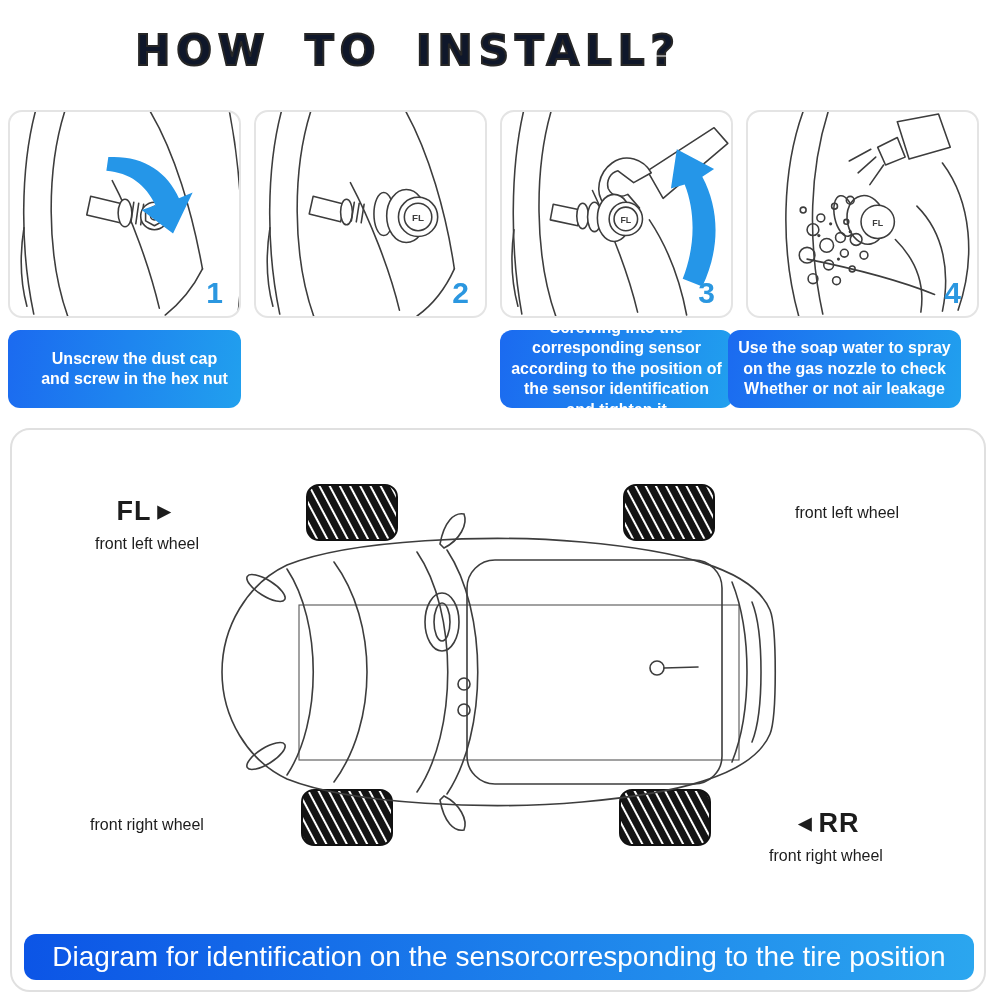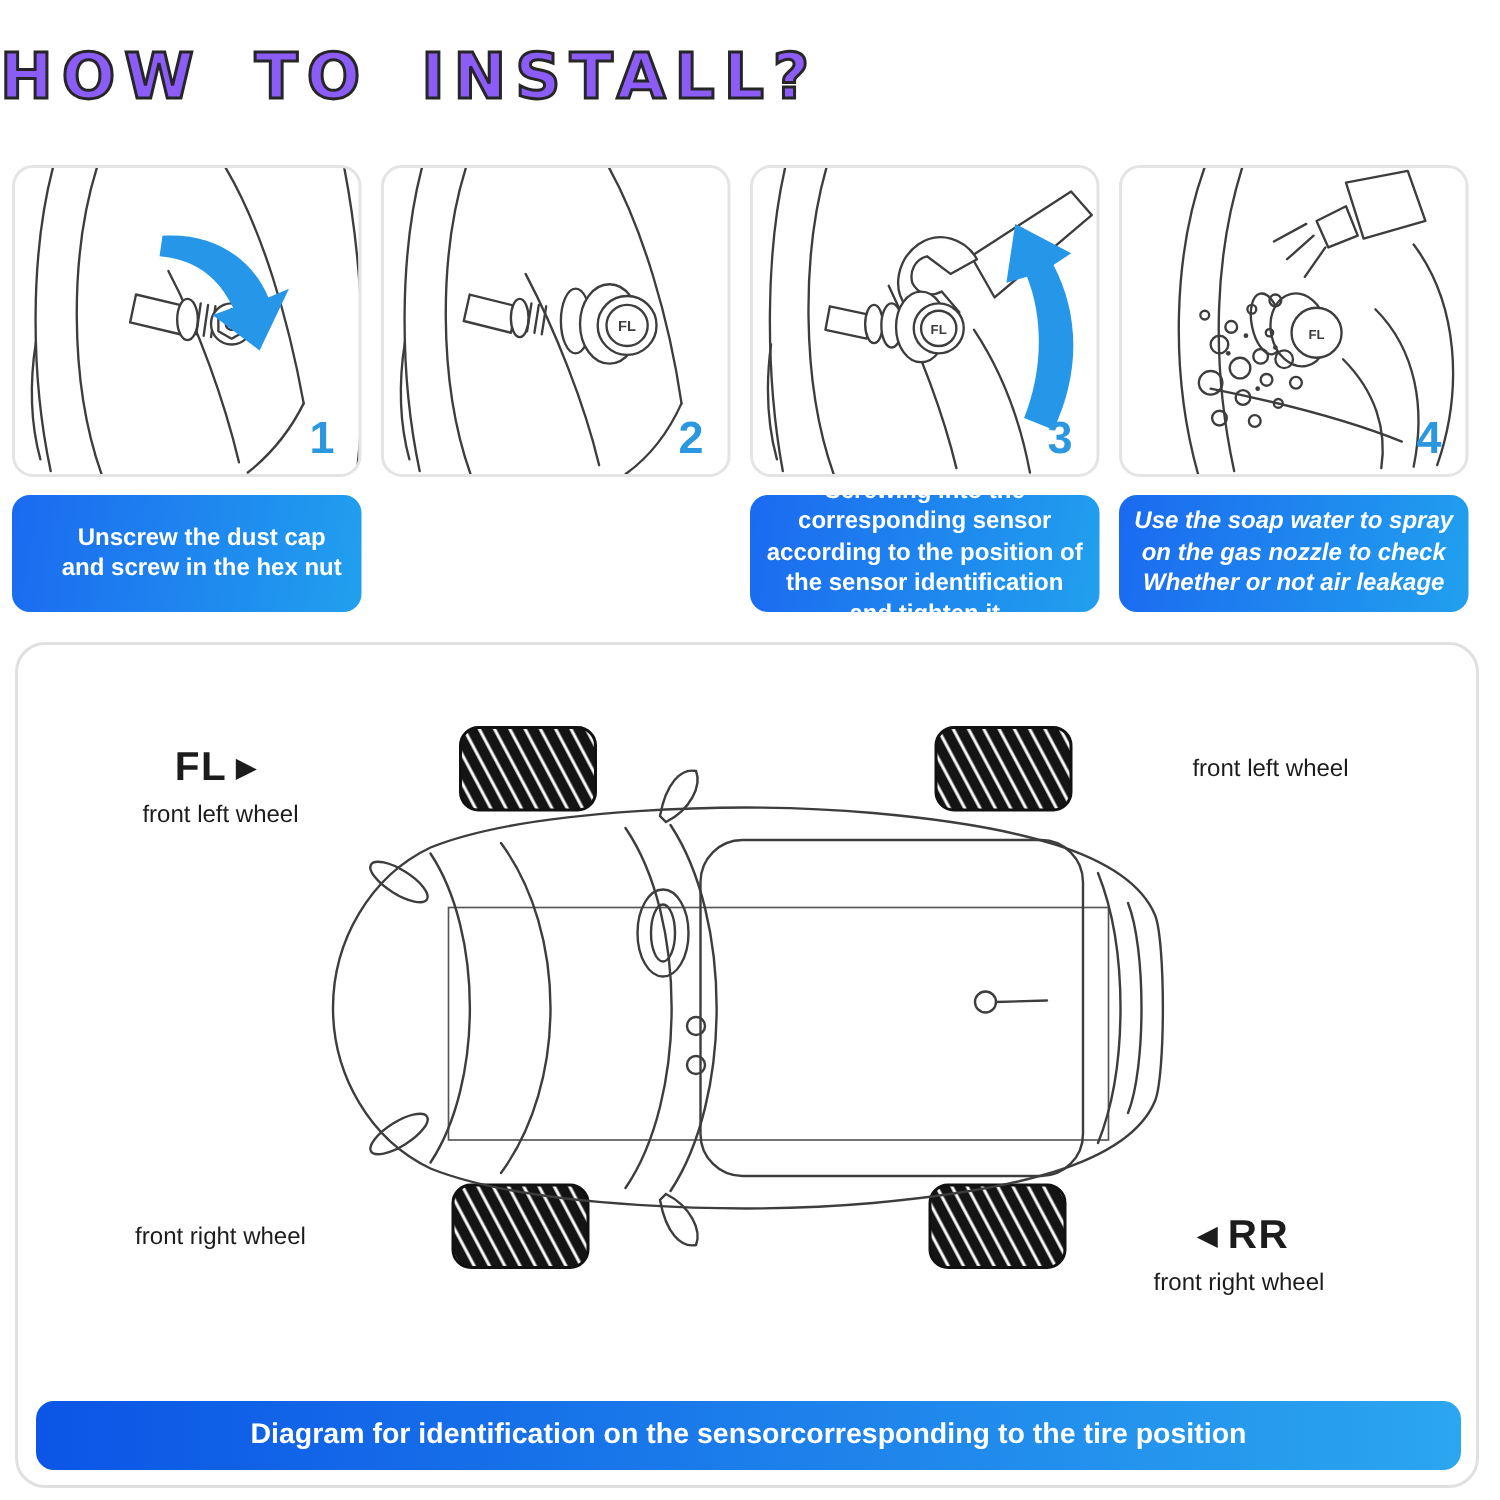--- a/index.html
+++ b/index.html
@@ -1,23 +1,23 @@
 <!DOCTYPE html>
 <html><head>
 <meta charset="utf-8">
 <style>
   * { margin:0; padding:0; box-sizing:border-box; }
   html,body { background:#fff; }
   body { font-family:"Liberation Sans", sans-serif; }
   .page { position:relative; width:1000px; height:1000px; background:#fff; overflow:hidden; }
 
   .title {
-    position:absolute; left:0; top:26px; width:816px; text-align:left;
+    position:absolute; left:0; top:26px; width:816px; text-align:center;
     font-family:"DejaVu Sans", sans-serif; font-weight:900; font-size:42px;
-    letter-spacing:6px; word-spacing:14px; color:#8b5cf6;
+    letter-spacing:6px; word-spacing:14px; color:#0f172a;
     -webkit-text-stroke:2px #262626;
   }
 
   .step-panel {
     position:absolute; top:110px; width:233px; height:208px;
     border:2px solid #e4e4e4; border-radius:14px; background:#fff; overflow:hidden;
   }
   .step-panel svg { display:block; width:229px; height:204px; }
   .sp1 { left:8px; } .sp2 { left:254px; } .sp3 { left:500px; } .sp4 { left:746px; }
   .step-number {
@@ -25,42 +25,42 @@
     font-size:30px; font-weight:bold; color:#2b97e0;
   }
 
   .caption {
     position:absolute; top:330px; width:233px; height:78px;
     border-radius:12px; padding:6px 10px;
     display:flex; align-items:center; justify-content:center; text-align:center;
     background:linear-gradient(100deg, #1b6af0 0%, #21a0ee 100%);
     color:#ffffff; font-weight:bold; font-size:16px; line-height:1.28;
   }
-  .cp1 { left:8px;padding-left:30px; } .cp2 { left:254px; } .cp3 { left:500px; } .cp4 { left:746px;font-style:italic; }
+  .cp1 { left:8px;padding-left:30px; } .cp2 { left:254px; } .cp3 { left:500px; } .cp4 { left:728px; }
 
   .diagram-panel {
     position:absolute; left:10px; top:428px; width:976px; height:564px;
     border:2px solid #e0e0e0; border-radius:20px; background:#fff;padding-left:25px;
   }
   .wheel-label { position:absolute; width:230px; text-align:center; color:#1c1c1c; }
   .wl-fl { left:20px;  top:66px; }
   .wl-rl { left:720px; top:66px; }
   .wl-fr { left:20px;  top:378px; }
   .wl-rr { left:699px; top:378px; }
   .code-row { font-size:27px; font-weight:bold; letter-spacing:1px; }
   .arrow-glyph { font-size:17px; position:relative; top:-3px; padding:0 6px; }
   .sub-label { margin-top:8px; font-size:16px; font-weight:400; color:#1c1c1c; }
 
   .car-svg { position:absolute; left:180px; top:42px; }
 
   .banner {
     position:absolute; left:12px; top:504px; width:950px; height:46px;
     border-radius:12px; display:flex; align-items:center; justify-content:center;
     background:linear-gradient(90deg, #0c55e6 0%, #2ba6ef 100%);
-    color:#fff; font-weight:bold; font-size:19px;
+    color:#fff; font-weight:normal; font-size:28px;
   }
 
   .ln { stroke:#3d3d3d; stroke-width:1.6; fill:none; stroke-linecap:round; }
   .lnf { stroke:#3d3d3d; stroke-width:1.6; fill:#ffffff; stroke-linejoin:round; }
   .blue { fill:#2596e8; stroke:none; }
   .sensor-text { font-family:"Liberation Sans", sans-serif; font-weight:bold; fill:#3d3d3d; text-anchor:middle; }
 </style>
 </head>
 <body>
 

